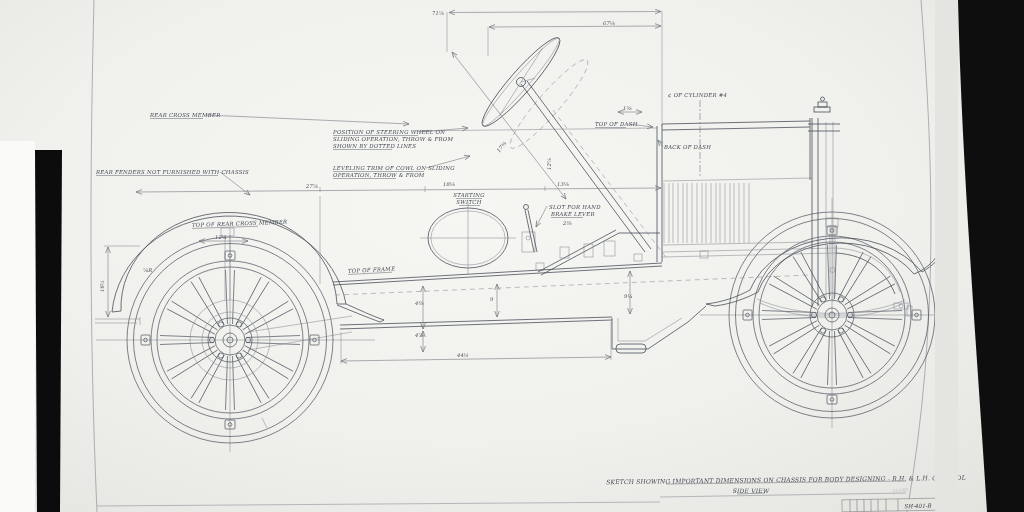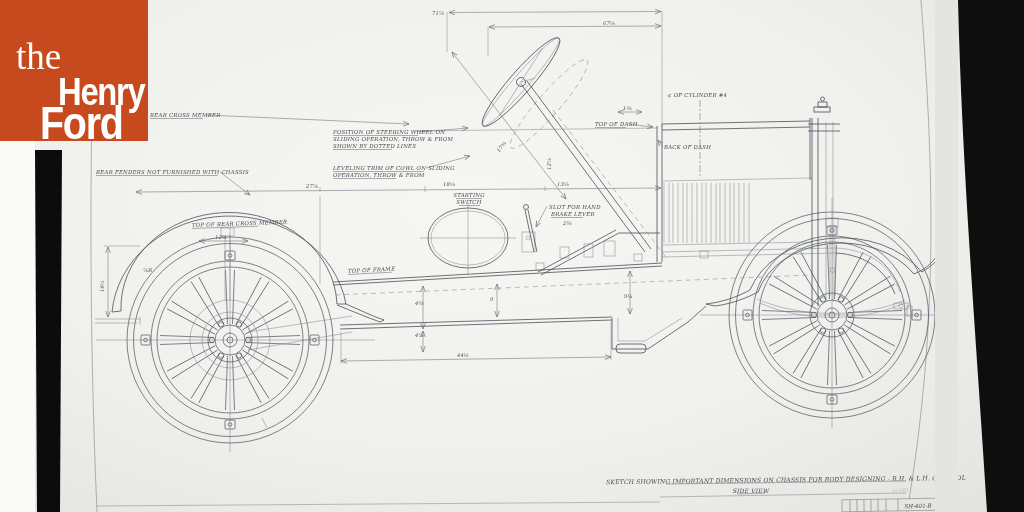--- a/index.html
+++ b/index.html
@@ -306,18 +306,13 @@
     </g>
 
     <g>
       <rect x="935" y="0" width="23" height="512" fill="#e4e4e0"></rect>
       <path d="M958,0 L1024,0 L1024,512 L987,512 C977,350 962,170 958,0 Z" fill="#0e0e0e"></path>
       <path d="M35,150 L62,150 L60,512 L37,512 Z" fill="#0c0c0c"></path>
       <rect x="0" y="141" width="35" height="371" fill="#fafaf8"></rect>
     </g>
   </svg>
 
-  <div id="logo">
-    <span class="the">the</span>
-    <span class="henry">Henry</span>
-    <span class="ford">Ford</span>
-  </div>
 </div>
 
 </body></html>

